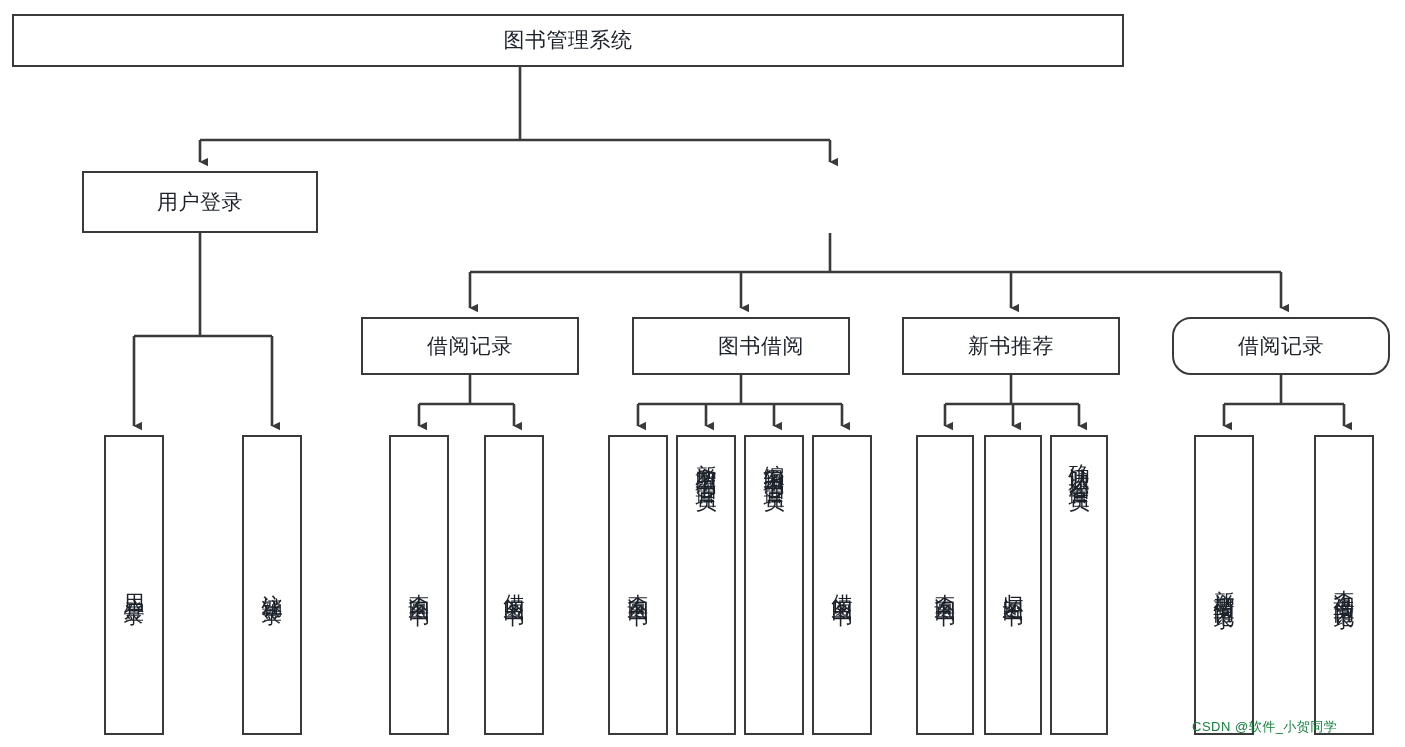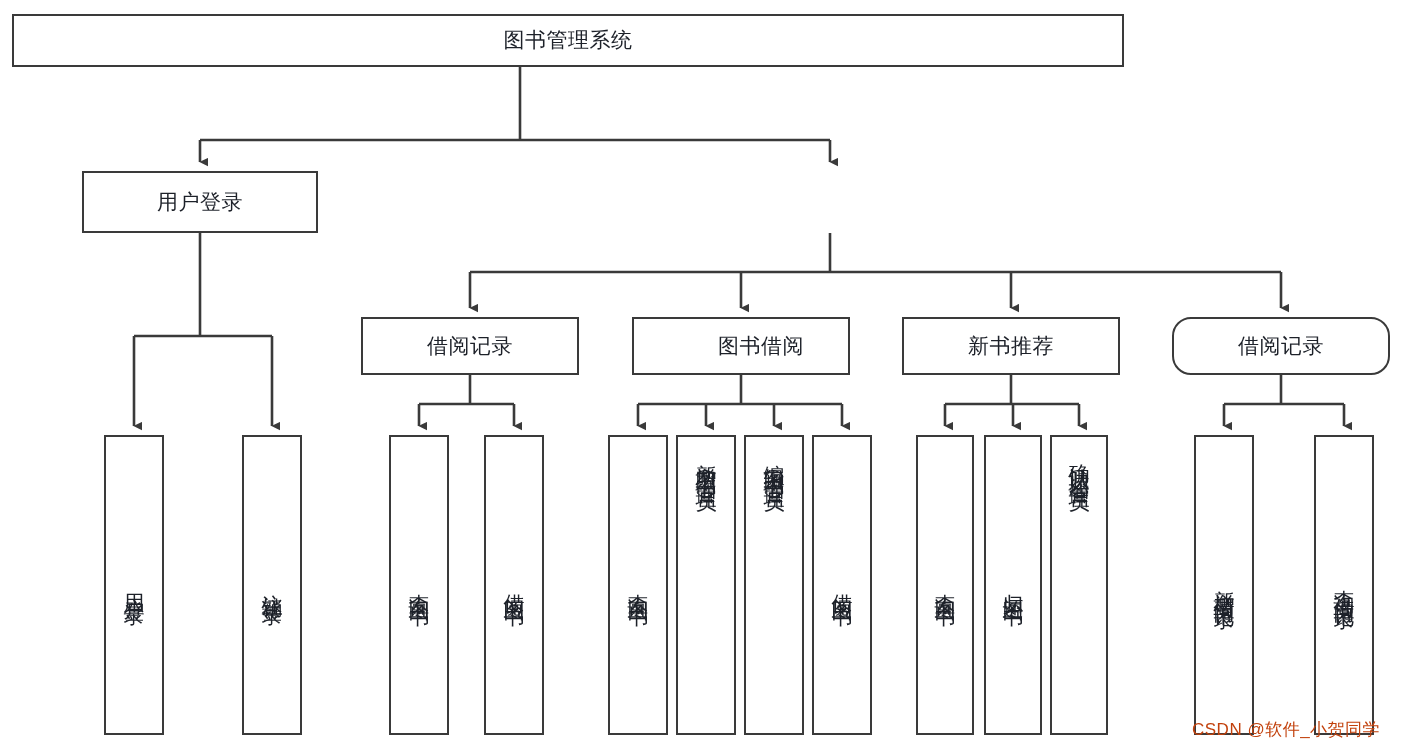--- a/index.html
+++ b/index.html
@@ -52,22 +52,22 @@
     font-size: 21px;
     display: block;
     max-height: 100%;
   }
   .node.vertical.center-text {
     align-items: center;
     padding-top: 0;
   }
   .watermark {
     position: absolute;
-    font-size: 17px;
-    color: #c2410c;
+    font-size: 13px;
+    color: #15803d;
     letter-spacing: 0.5px;
     white-space: nowrap;
     pointer-events: none;
   }
 </style>
 </head>
 <body>
 
 <div id="canvas">
 

